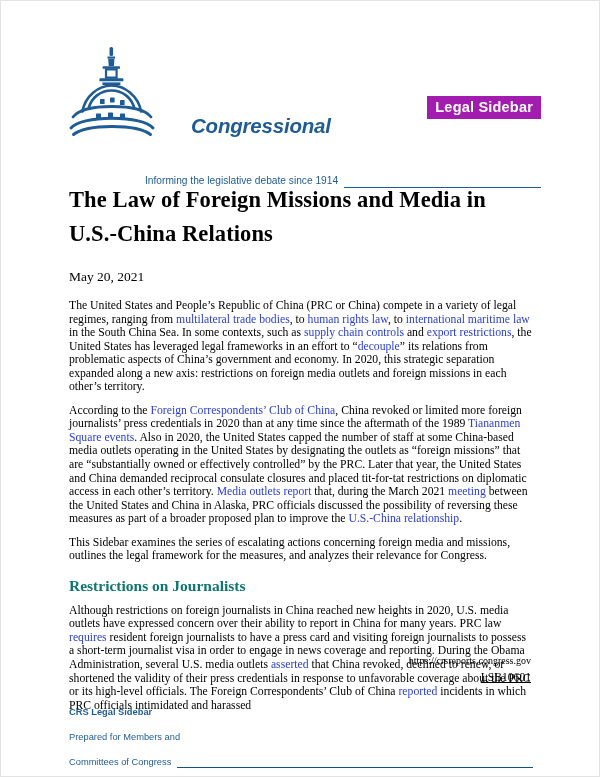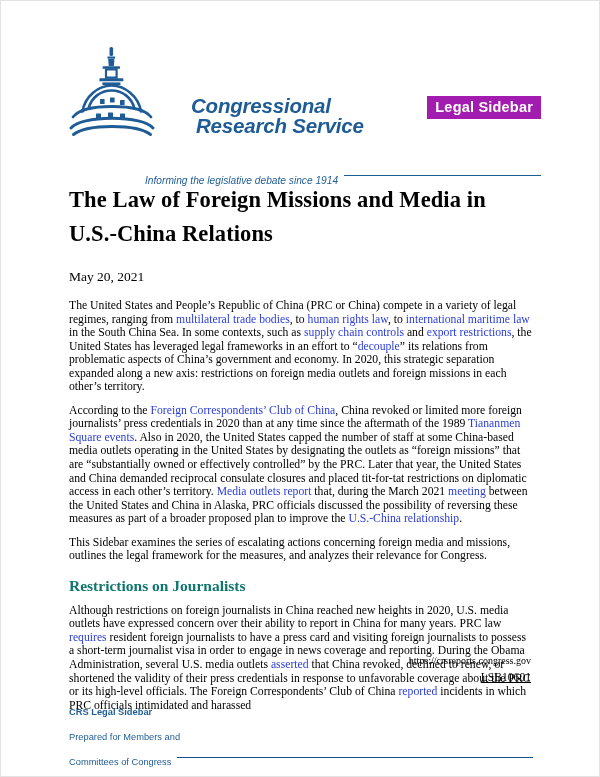--- a/index.html
+++ b/index.html
@@ -59,22 +59,21 @@
     letter-spacing: -0.2px;
     color: #1f5c96;
   }
   .wordmark-line.l2 { margin-left: 5px; }
   .tagline-row {
     position: absolute;
     left: 76px;
     top: 130px;
     width: 396px;
     display: flex;
-    align-items: flex-start;
-    font-style: italic;
+    align-items: flex-end;
   }
   .tagline {
     font-family: "Liberation Sans", "DejaVu Sans", sans-serif;
     font-size: 10.2px;
     line-height: 11px;
     color: #1f5c96;
     white-space: nowrap;
     flex: none;
   }
   .tagline-rule {
@@ -193,21 +192,21 @@
   }
   .fb-line1 {
     font-family: "Liberation Sans", "DejaVu Sans", sans-serif;
     font-size: 9.3px;
     line-height: 11px;
     color: #1f5c96;
     margin-bottom: 14px;
   }
   .fb-line2-row {
     display: flex;
-    align-items: flex-start;
+    align-items: flex-end;
   }
   .fb-line2 {
     font-family: "Liberation Sans", "DejaVu Sans", sans-serif;
     font-size: 9.3px;
     line-height: 11px;
     color: #1f5c96;
     white-space: nowrap;
     flex: none;
   }
   .fb-rule {
@@ -252,21 +251,20 @@
           <rect x="39" y="67.5" width="5" height="6" rx="0.6"></rect>
           <rect x="51" y="68.5" width="5" height="6" rx="0.6"></rect>
         </g>
         <g fill="none" stroke="#1f5c96" stroke-width="2.9" stroke-linecap="round">
           <path d="M2 83C7 77 23 73.2 43 73.2S79 77 84 83"></path>
           <path d="M4.5 89.5C11 84.5 25 81.5 43 81.5s32 3 38.5 8"></path>
         </g>
       </svg>
       <div class="wordmark">
         <div class="wordmark-line">Congressional</div>
-        <div class="wordmark-line l2">Research Service</div>
       </div>
     </div>
 
     <div class="tagline-row">
       <div class="tagline">Informing the legislative debate since 1914</div>
       <div class="tagline-rule"></div>
     </div>
 
     <div class="badge">Legal Sidebar</div>
   </div>

